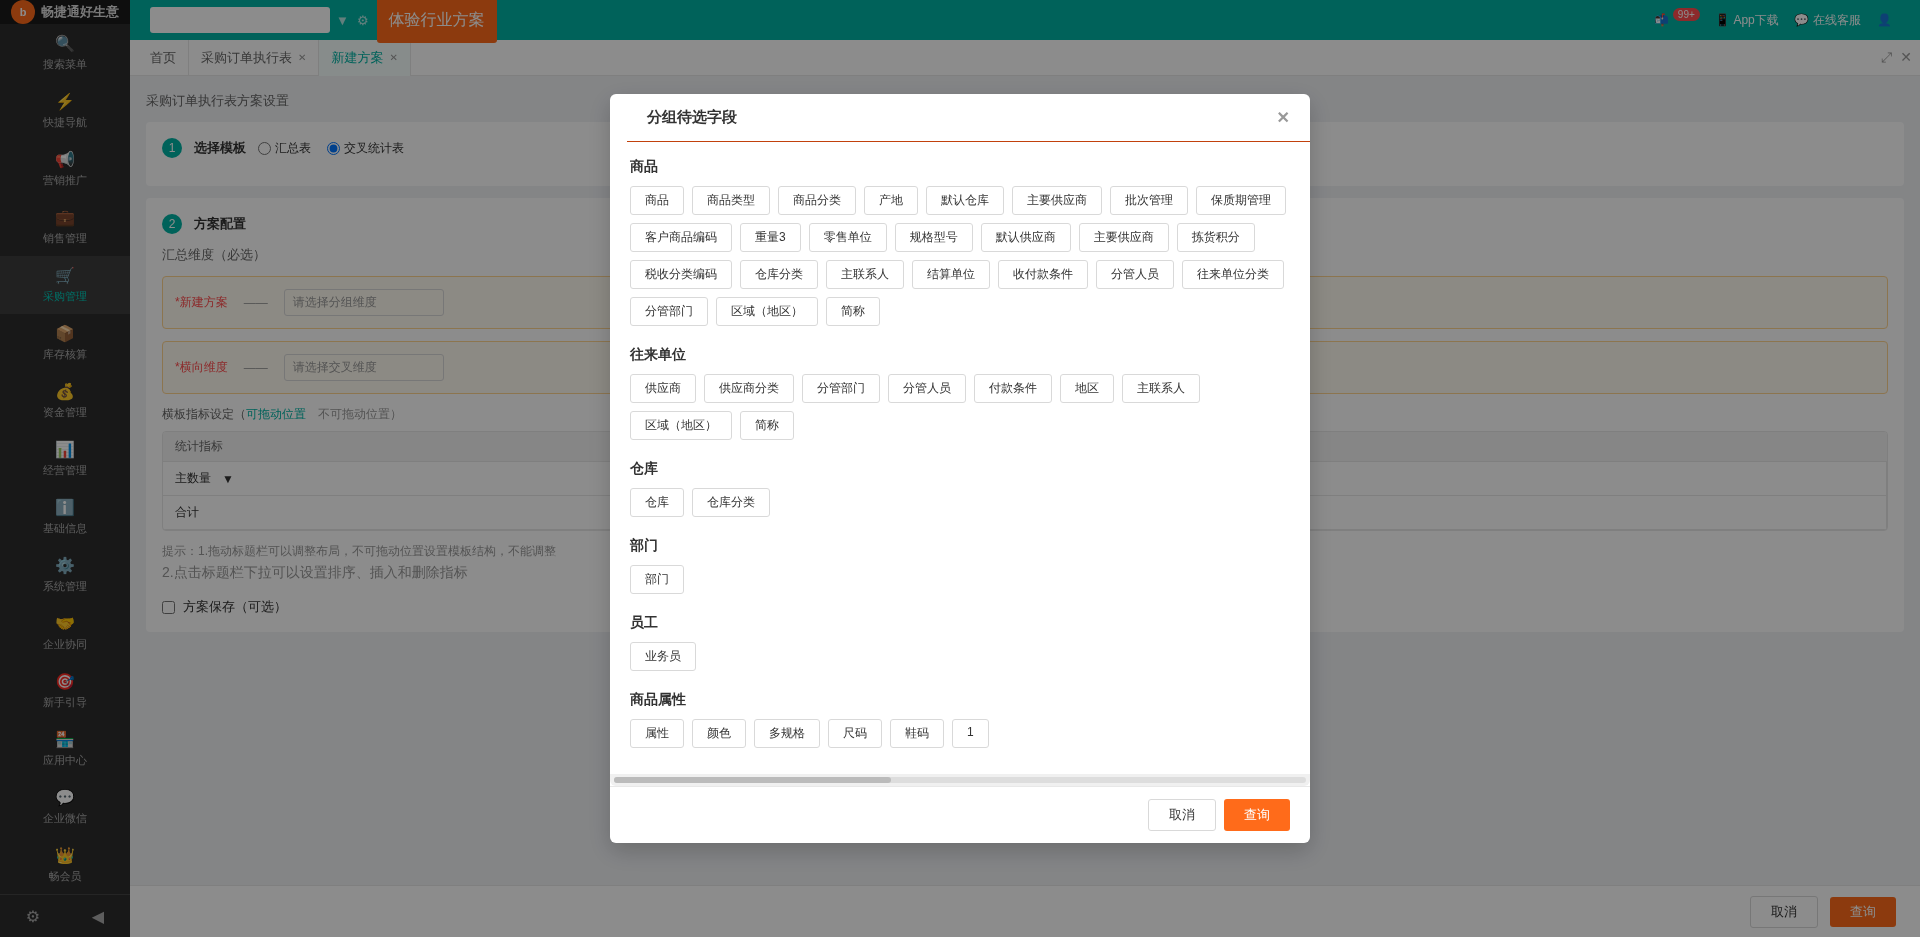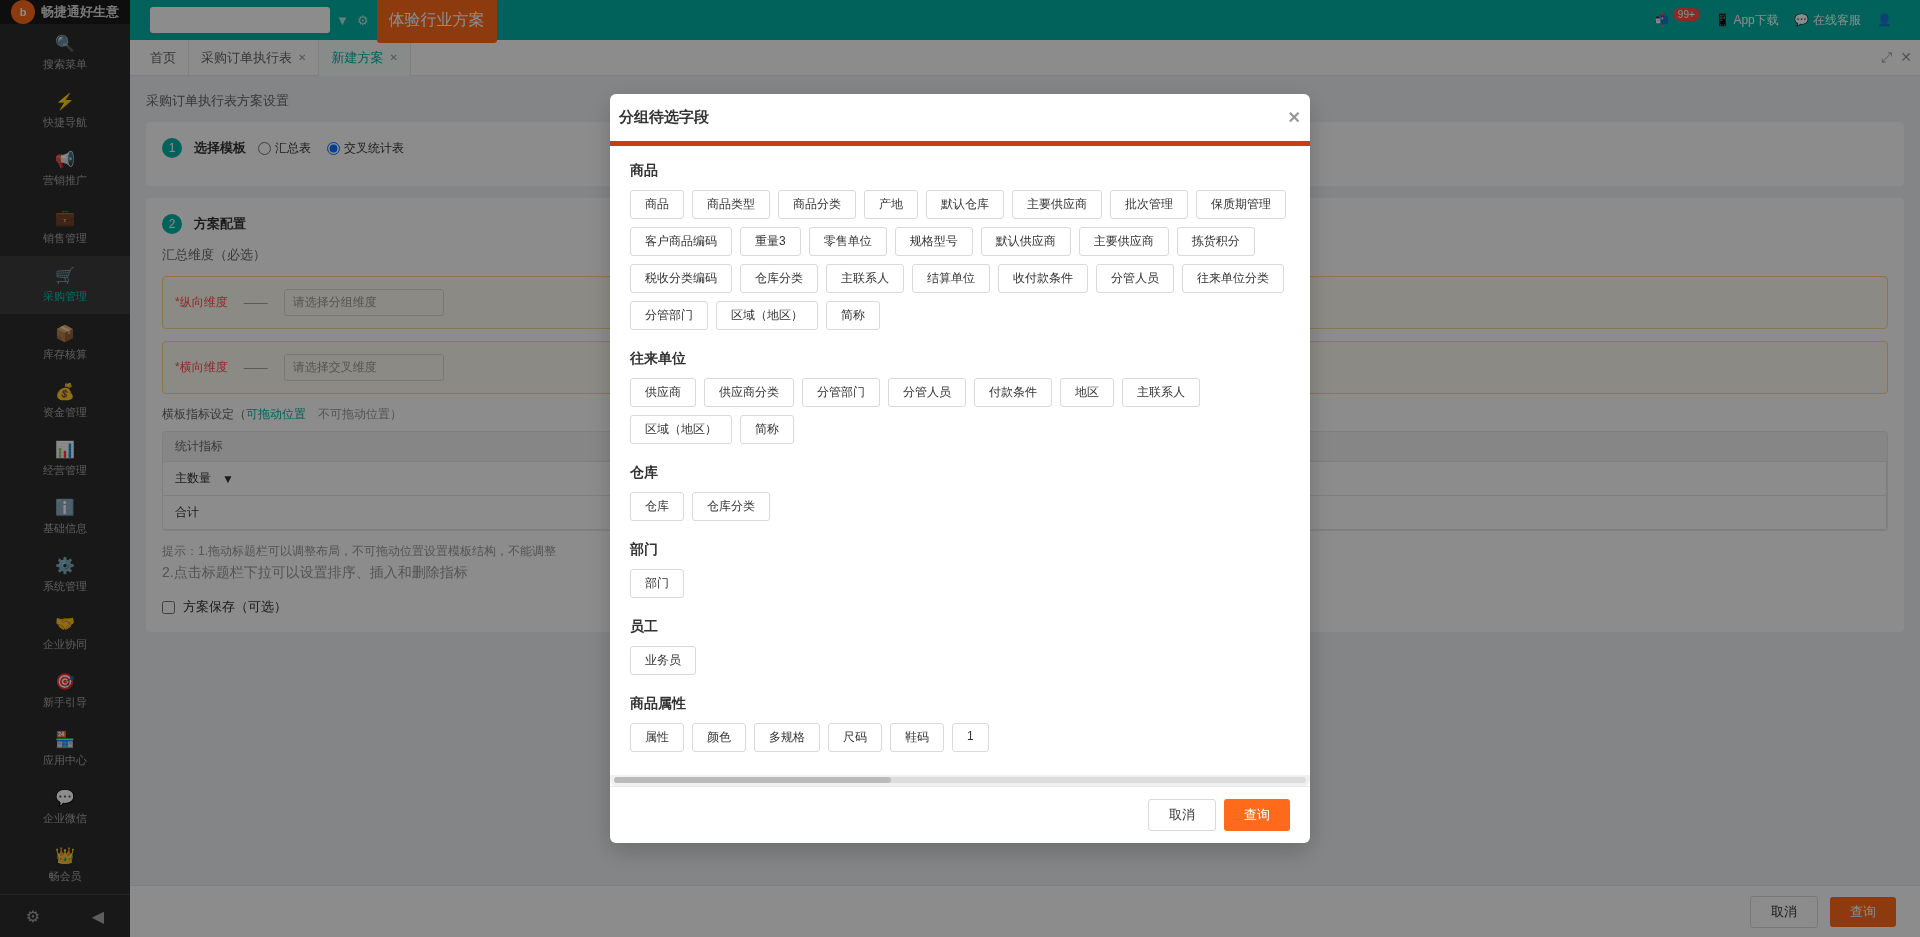--- a/index.html
+++ b/index.html
@@ -242,24 +242,25 @@
       width: 700px;
       max-height: 80vh;
       display: flex;
       flex-direction: column;
       box-shadow: 0 8px 24px rgba(0,0,0,0.2);
     }
     .modal-header {
       display: flex;
       align-items: center;
       justify-content: space-between;
-      padding: 14px 9px;
-      border-bottom: 5px solid #c2410c;
+      padding: 14px 20px;
+      border-bottom: 1px solid #c2410c;
       font-size: 15px;
       font-weight: 600;
+      margin-left: 17px;
     }
     .modal-close {
       cursor: pointer;
       color: #999;
       font-size: 16px;
     }
     .modal-body {
       overflow-y: auto;
       padding: 16px 20px;
       flex: 1;
@@ -473,21 +474,21 @@
       <div class="step-num">2</div>
       <div class="step-label">方案配置</div>
     </div>
 
     <div class="config-row">
       <span class="config-label">汇总维度（必选）</span>
     </div>
 
     <div class="dimension-box">
       <div class="dimension-row">
-        <span style="color:#ff4d4f;font-size:12px;">*纵向维度</span>
+        <span style="color:#ff4d4f;font-size:12px;">*新建方案</span>
         <span style="color:#999;font-size:12px;margin:0 8px;">——</span>
         <div class="dimension-select">请选择分组维度</div>
       </div>
     </div>
 
     <div class="dimension-box" style="margin-top:8px;">
       <div class="dimension-row">
         <span style="color:#ff4d4f;font-size:12px;">*横向维度</span>
         <span style="color:#999;font-size:12px;margin:0 8px;">——</span>
         <div class="dimension-select">请选择交叉维度</div>

